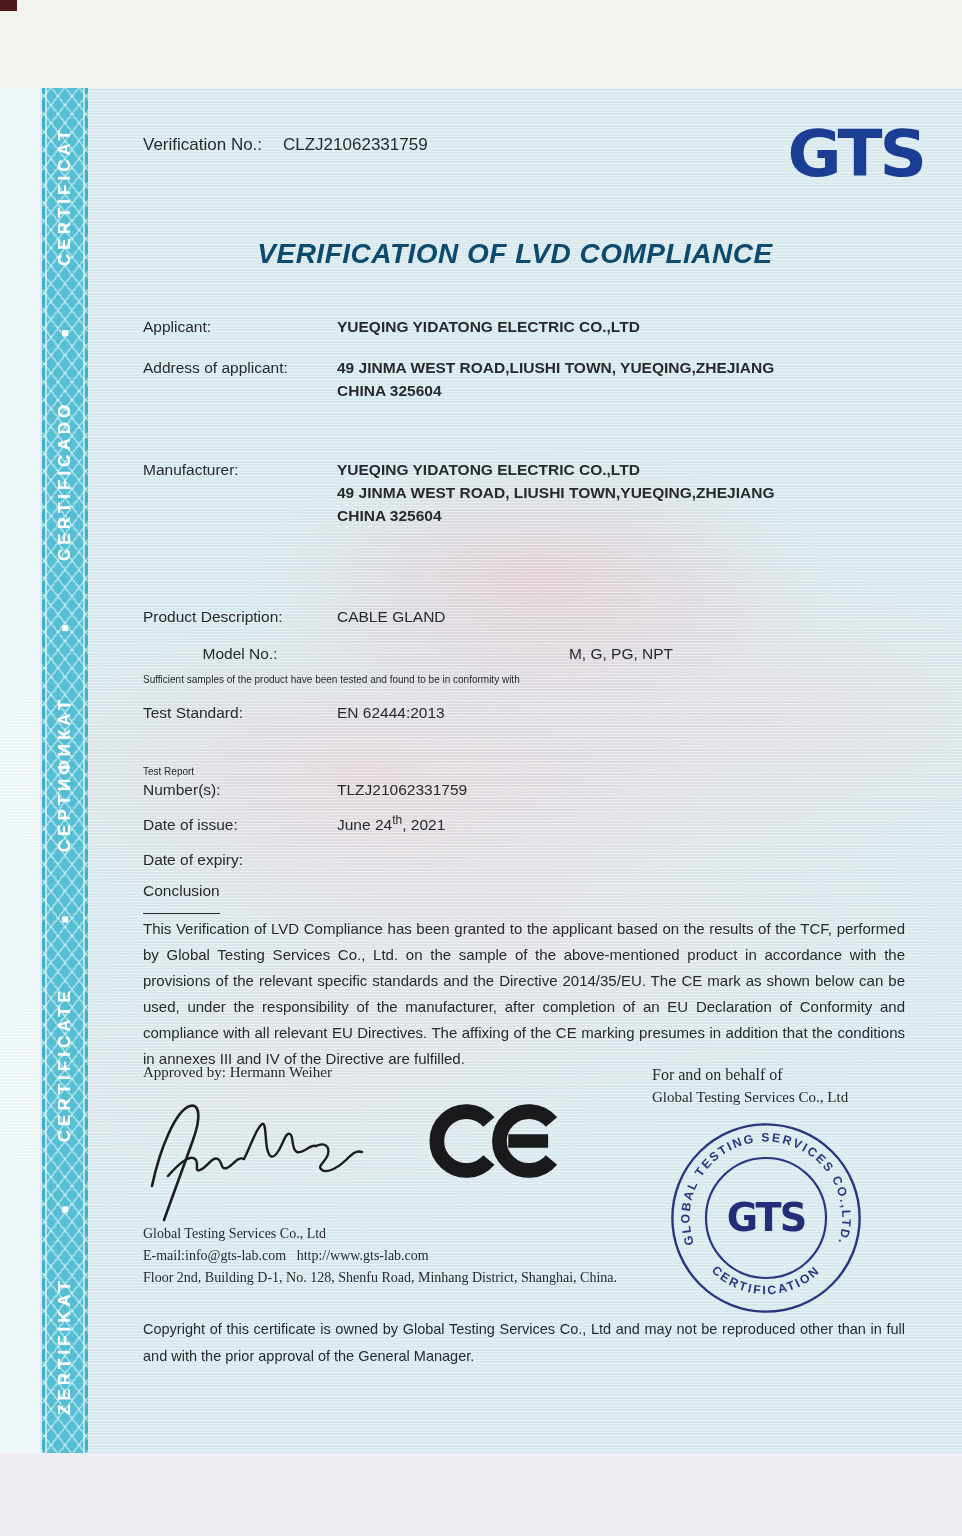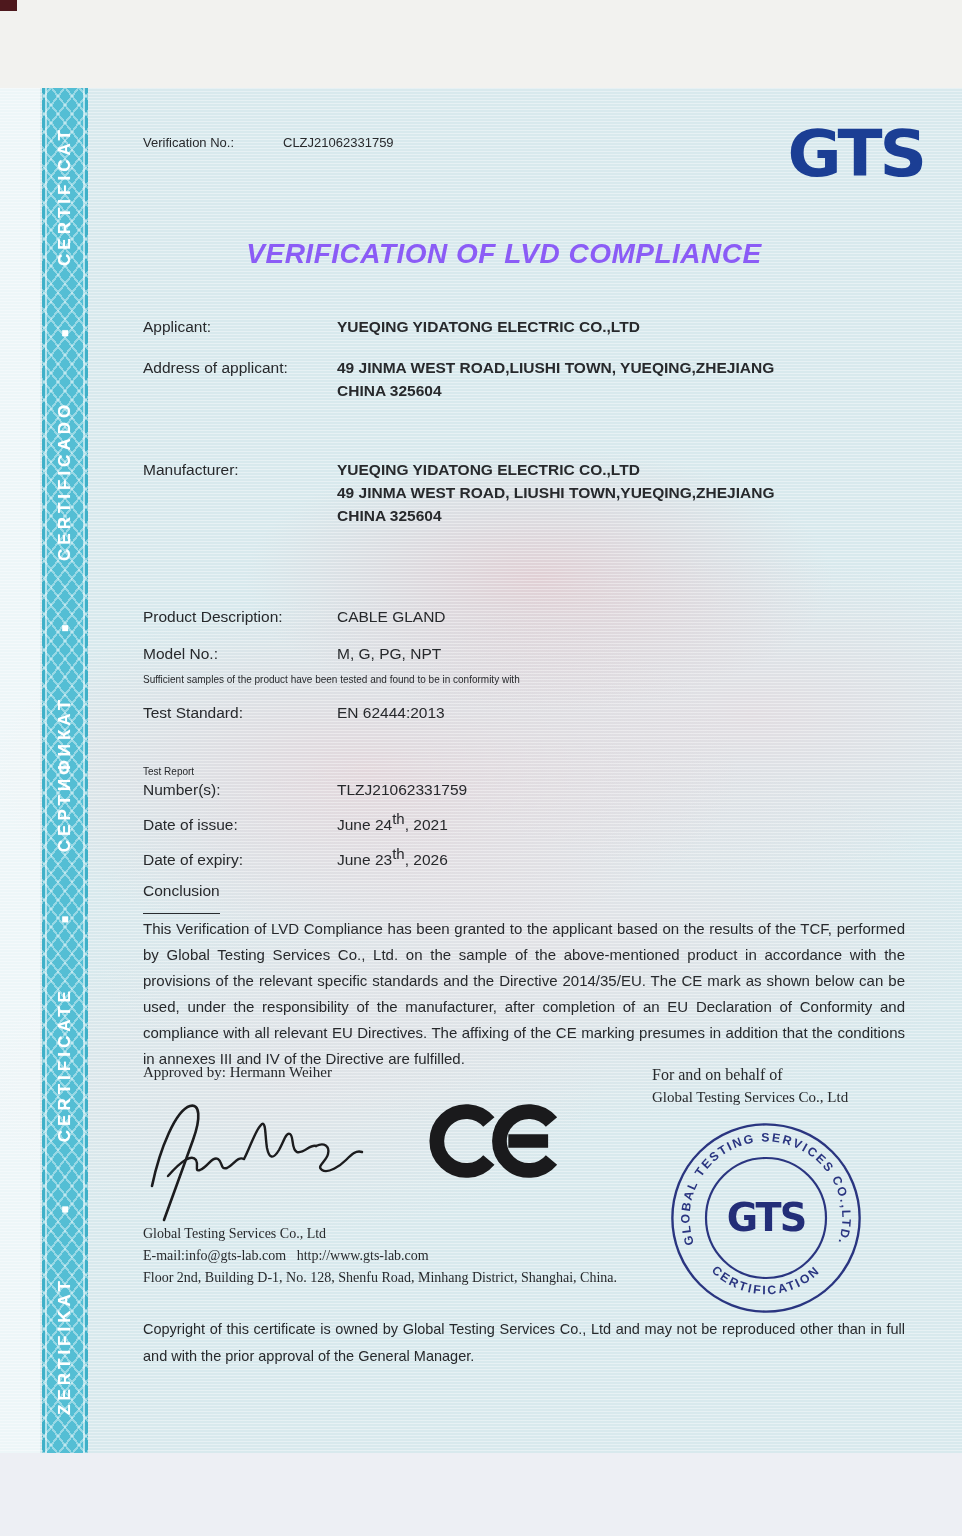--- a/index.html
+++ b/index.html
@@ -41,41 +41,41 @@
     position:absolute;left:0;top:0;width:1365px;height:46px;
     transform:rotate(-90deg) translateX(-1365px);transform-origin:0 0;
     display:flex;align-items:center;justify-content:space-between;
     padding:0 38px;box-sizing:border-box;
     color:#ffffff;font-weight:bold;font-size:17px;letter-spacing:4px;
     text-shadow:0 0 1px rgba(255,255,255,.6);
   }
   .band-sep{font-size:12px;letter-spacing:0;}
 
   
-  .verif-row{position:absolute;left:143px;top:135px;font-size:13px;}
+  .verif-row{position:absolute;left:143px;top:135px;font-size:17px;}
   .verif-row .num{position:absolute;left:140px;top:0;white-space:nowrap;}
   .gts-logo{
     position:absolute;right:38px;top:122px;
     font-family:"DejaVu Sans", sans-serif;
     font-size:66px;font-weight:800;letter-spacing:-3px;
     color:#1b3e94;transform:scaleY(.96);line-height:1;
   }
   .title{
-    position:absolute;left:124px;top:238px;width:760px;text-align:center;
-    font-size:28px;font-weight:bold;font-style:italic;letter-spacing:.5px;color:#8b5cf6;
+    position:absolute;left:135px;top:238px;width:760px;text-align:center;
+    font-size:28px;font-weight:bold;font-style:italic;letter-spacing:.5px;color:#0c4a6e;
     white-space:nowrap;
   }
 
   
   .row{position:absolute;left:143px;width:762px;display:flex;font-size:15.5px;line-height:23px;}
   .row .lbl{width:194px;flex:none;}
   .row .val{flex:1;}
   .bold{font-weight:bold;}
   .plain-line{position:absolute;left:143px;width:762px;font-size:10px;}
-  sup{font-size:15px;vertical-align:super;line-height:0;}
+  sup{font-size:12px;vertical-align:super;line-height:0;}
   .conclusion-h{
     position:absolute;left:143px;top:882px;font-size:15.5px;
     border-bottom:1.5px solid #2a2c2f;padding-bottom:13px;
   }
   .conclusion-body{
     position:absolute;left:143px;top:916px;width:762px;
     font-size:15px;line-height:26px;text-align:justify;
   }
 
   
@@ -149,21 +149,21 @@
       <div>49 JINMA WEST ROAD, LIUSHI TOWN,YUEQING,ZHEJIANG</div>
       <div>CHINA 325604</div>
     </span>
   </div>
 
   <div class="row" style="top:605px;">
     <span class="lbl">Product Description:</span>
     <span class="val">CABLE GLAND</span>
   </div>
 
-  <div class="row" style="top:642px;">
+  <div class="row" style="top:642px;text-align:center;">
     <span class="lbl">Model No.:</span>
     <span class="val">M, G, PG, NPT</span>
   </div>
 
   <div class="plain-line" style="top:674px;">Sufficient samples of the product have been tested and found to be in conformity with</div>
 
   <div class="row" style="top:701px;">
     <span class="lbl">Test Standard:</span>
     <span class="val">EN 62444:2013</span>
   </div>
@@ -175,21 +175,20 @@
     <span class="val">TLZJ21062331759</span>
   </div>
 
   <div class="row" style="top:813px;">
     <span class="lbl">Date of issue:</span>
     <span class="val"><span>June 24</span><sup>th</sup><span>, 2021</span></span>
   </div>
 
   <div class="row" style="top:848px;">
     <span class="lbl">Date of expiry:</span>
-    <span class="val"><span>June 23</span><sup>th</sup><span>, 2026</span></span>
   </div>
 
   <div class="conclusion-h">Conclusion</div>
   <div class="conclusion-body">This Verification of LVD Compliance has been granted to the applicant based on the results of the TCF, performed by Global Testing Services Co., Ltd. on the sample of the above-mentioned product in accordance with the provisions of the relevant specific standards and the Directive 2014/35/EU. The CE mark as shown below can be used, under the responsibility of the manufacturer, after completion of an EU Declaration of Conformity and compliance with all relevant EU Directives. The affixing of the CE marking presumes in addition that the conditions in annexes III and IV of the Directive are fulfilled.</div>
 
   <div class="approved serif">Approved by: Hermann Weiher</div>
   <div class="behalf1 serif">For and on behalf of</div>
   <div class="behalf2 serif">Global Testing Services Co., Ltd</div>
 
   <div class="signature">

